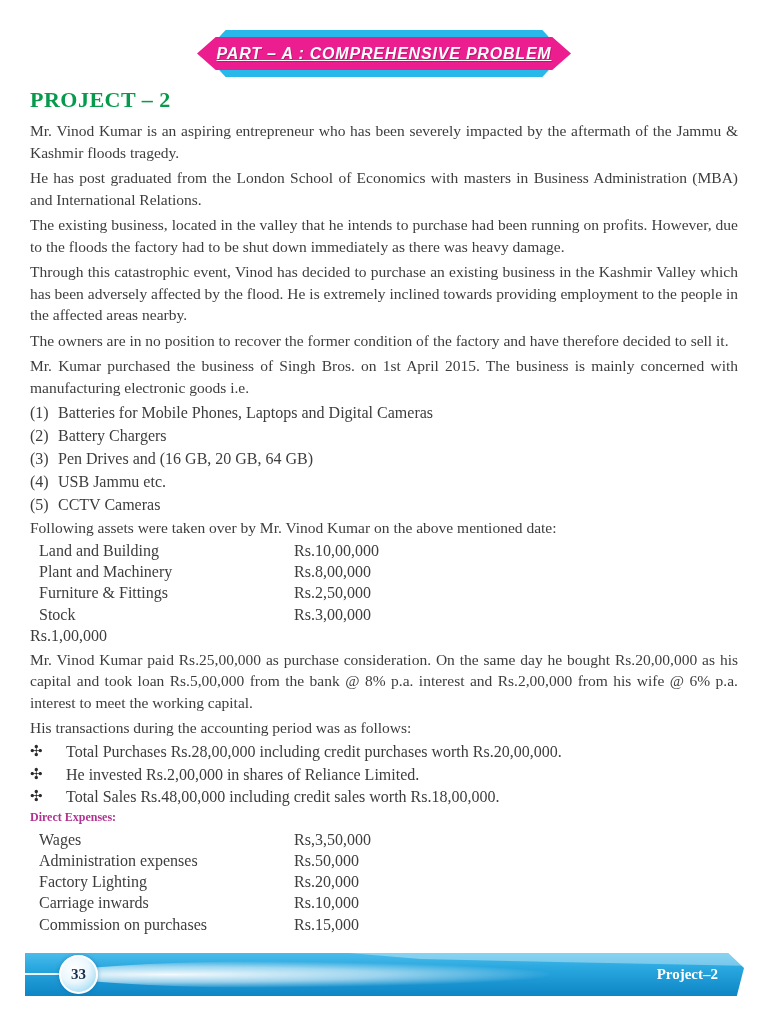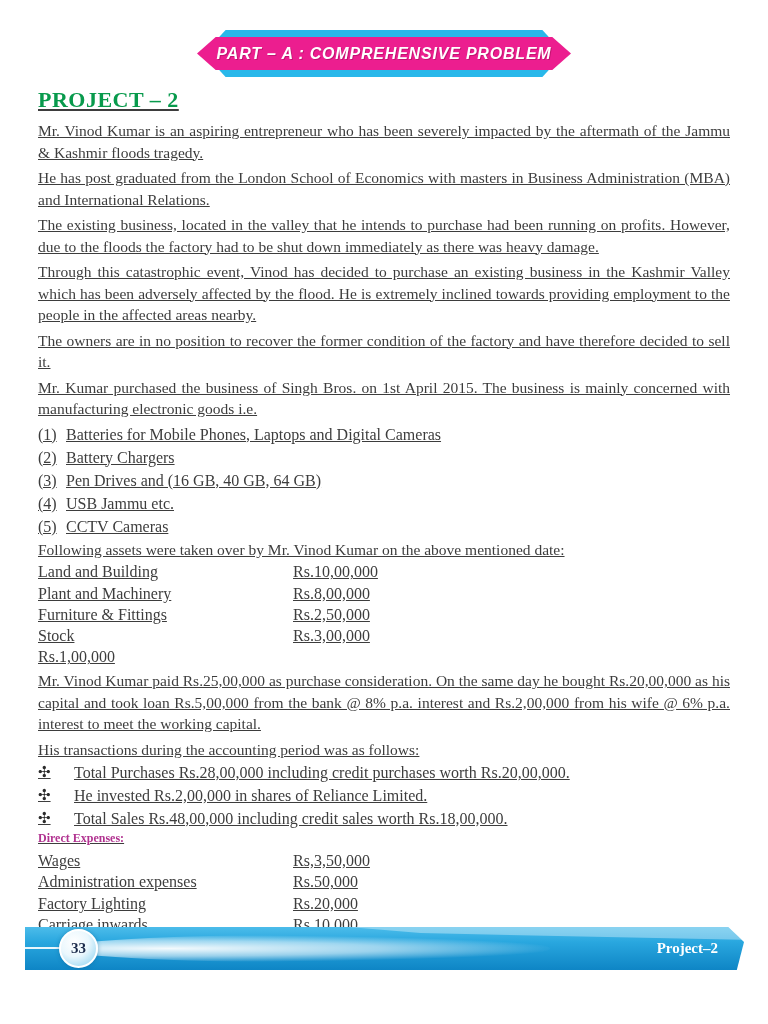--- a/index.html
+++ b/index.html
@@ -4,21 +4,21 @@
 <style>
   * { margin: 0; padding: 0; box-sizing: border-box; }
   html, body { background: #ffffff; }
   body {
     width: 768px; height: 1024px;
     position: relative;
     font-family: "Liberation Serif", serif;
     color: #3d3d3d;
     overflow: hidden;
   }
-  .content { padding: 0 38px; text-decoration: underline; }
+  .content { padding: 0 30px; }
 
   
   .banner-wrap {
     position: relative;
     width: 374px; height: 47px;
     margin: 30px auto 0 auto;
   }
   .banner-cyan {
     position: absolute; left: 7px; right: 7px; top: 0; bottom: 0;
     background: #29b8ea;
@@ -30,20 +30,21 @@
     clip-path: polygon(0 50%, 5% 0, 95% 0, 100% 50%, 95% 100%, 5% 100%);
   }
   .banner-text {
     position: absolute; left: 0; right: 0; top: 0; bottom: 0;
     display: flex; align-items: center; justify-content: center;
     font-family: "Liberation Sans", sans-serif;
     font-weight: bold; font-style: italic;
     font-size: 16px; letter-spacing: 0.8px;
     color: #ffffff;
     text-shadow: 1px 1px 0 rgba(120,0,60,.35);
+    text-decoration: underline;
   }
 
   
   .project-title {
     margin: 10px 0 7px 0;
     font-size: 22px; font-weight: bold;
     letter-spacing: 0.5px;
     color: #089a4c;
   }
   .expenses-heading {
@@ -54,31 +55,31 @@
 
   
   .para {
     font-size: 15.5px; line-height: 21.5px;
     text-align: justify;
     margin-bottom: 4px;
   }
   .num-item { display: flex; line-height: 21.6px; margin-bottom: 1.5px; }
   .num-item .num { width: 28px; flex: 0 0 28px; }
   .value-row { display: flex; line-height: 21.2px; }
-  .value-row .row-label { width: 255px; flex: 0 0 255px; }
+  .value-row .row-label { width: 255px; flex: 0 0 255px; margin-left: 9px; }
   .bullet-item { display: flex; line-height: 21.6px; margin-bottom: 1px; }
   .bullet-item .bullet-glyph {
     width: 36px; flex: 0 0 36px;
     color: #2b2b2b; font-size: 15px;
     font-family: "DejaVu Sans", sans-serif;
   }
 
   
   .footer-bar {
-    position: absolute; left: 25px; top: 927px;
+    position: absolute; left: 25px; top: 953px;
     width: 719px; height: 43px;
     background: linear-gradient(180deg, #4cbcea 0%, #29a7df 35%, #0e85c5 100%);
     clip-path: polygon(0 0, 97.8% 0, 100% 35%, 99% 100%, 0 100%);
   }
   .footer-topright-sheen {
     position: absolute; left: 0; top: 0; right: 0; bottom: 0;
     background: rgba(255,255,255,0.35);
     clip-path: polygon(45% 0, 100% 0, 100% 30%, 55% 14%);
   }
   .footer-flare {
@@ -132,21 +133,21 @@
   <div class="num-item">
     <span class="num">(1)</span>
     <span>Batteries for Mobile Phones, Laptops and Digital Cameras</span>
   </div>
   <div class="num-item">
     <span class="num">(2)</span>
     <span>Battery Chargers</span>
   </div>
   <div class="num-item">
     <span class="num">(3)</span>
-    <span>Pen Drives and (16 GB, 40 GB, 64 GB)</span>
+    <span>Pen Drives and (16 GB, 20 GB, 64 GB)</span>
   </div>
   <div class="num-item">
     <span class="num">(4)</span>
     <span>USB Jammu etc.</span>
   </div>
   <div class="num-item">
     <span class="num">(5)</span>
     <span>CCTV Cameras</span>
   </div>
 

